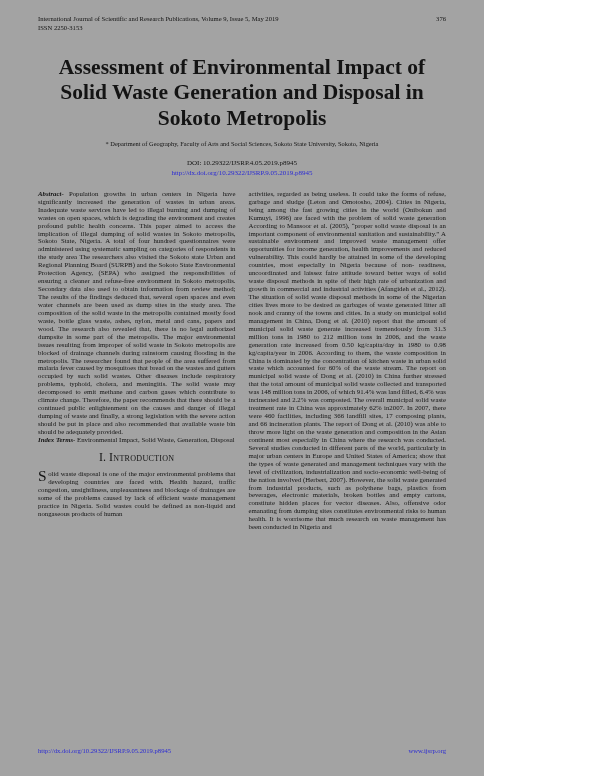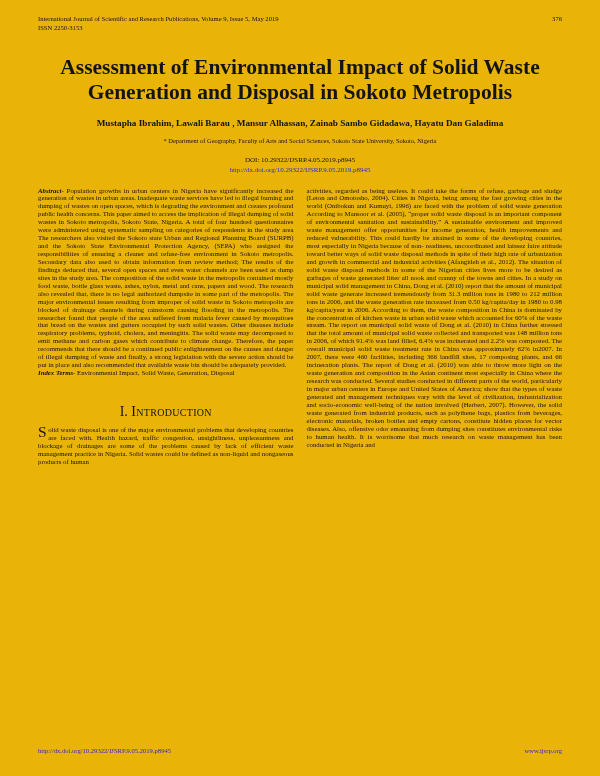--- a/index.html
+++ b/index.html
@@ -1,21 +1,21 @@
 <!DOCTYPE html>
 <html><head>
 <meta charset="utf-8">
 <style>
   * { margin: 0; padding: 0; box-sizing: border-box; }
   html, body { background: #ffffff; }
   body { width: 600px; height: 776px; font-family: "Liberation Serif", "DejaVu Serif", serif; color: #141414; }
   .page {
     position: relative;
-    width: 600px; height: 776px;
-    background: #eab308;
+    width: 484px; height: 776px;
+    background: #a3a3a3;
     padding: 15px 38px 0 38px;
     overflow: hidden;
   }
   
   .run-header { display: flex; justify-content: space-between; align-items: flex-start; font-size: 6.6px; line-height: 1.35; }
   .run-header .left div { white-space: nowrap; }
   .run-header .pageno { font-size: 6.6px; }
 
   
   h1.title {
@@ -53,24 +53,24 @@
   .columns {
     display: flex;
     gap: 13px;
     margin-top: 13px;
   }
   .col { flex: 1 1 0; font-size: 6.8px; line-height: 1.17; text-align: justify; }
   .col p { margin: 0; }
   .label-bi { font-weight: bold; font-style: italic; }
   .index-terms { margin-top: 9px; }
   .section-heading {
-    margin-top: 27px;
+    margin-top: 6px;
     margin-bottom: 6px;
     text-align: center;
-    font-size: 14px;
+    font-size: 12px;
     font-weight: normal;
   }
   .section-heading .sc { font-variant: small-caps; letter-spacing: 0.3px; }
   .dropcap {
     float: left;
     font-size: 15.5px;
     line-height: 0.82;
     padding-right: 1.5px;
     font-weight: normal;
   }
@@ -91,21 +91,20 @@
   <div class="run-header">
     <div class="left">
       <div>International Journal of Scientific and Research Publications, Volume 9, Issue 5, May 2019</div>
       <div>ISSN 2250-3153</div>
     </div>
     <div class="pageno">376</div>
   </div>
 
   <h1 class="title">Assessment of Environmental Impact of Solid Waste Generation and Disposal in Sokoto Metropolis</h1>
 
-  <div class="authors">Mustapha Ibrahim, Lawali Barau , Mansur Alhassan, Zainab Sambo Gidadawa, Hayatu Dan Galadima</div>
 
   <div class="affiliation">* Department of Geography, Faculty of Arts and Social Sciences, Sokoto State University, Sokoto, Nigeria</div>
 
   <div class="doi-line">DOI: 10.29322/IJSRP.4.05.2019.p8945</div>
 
   <div class="doi-link-line">
     <a class="link">http://dx.doi.org/10.29322/IJSRP.9.05.2019.p8945</a>
   </div>
 
   <div class="columns">

